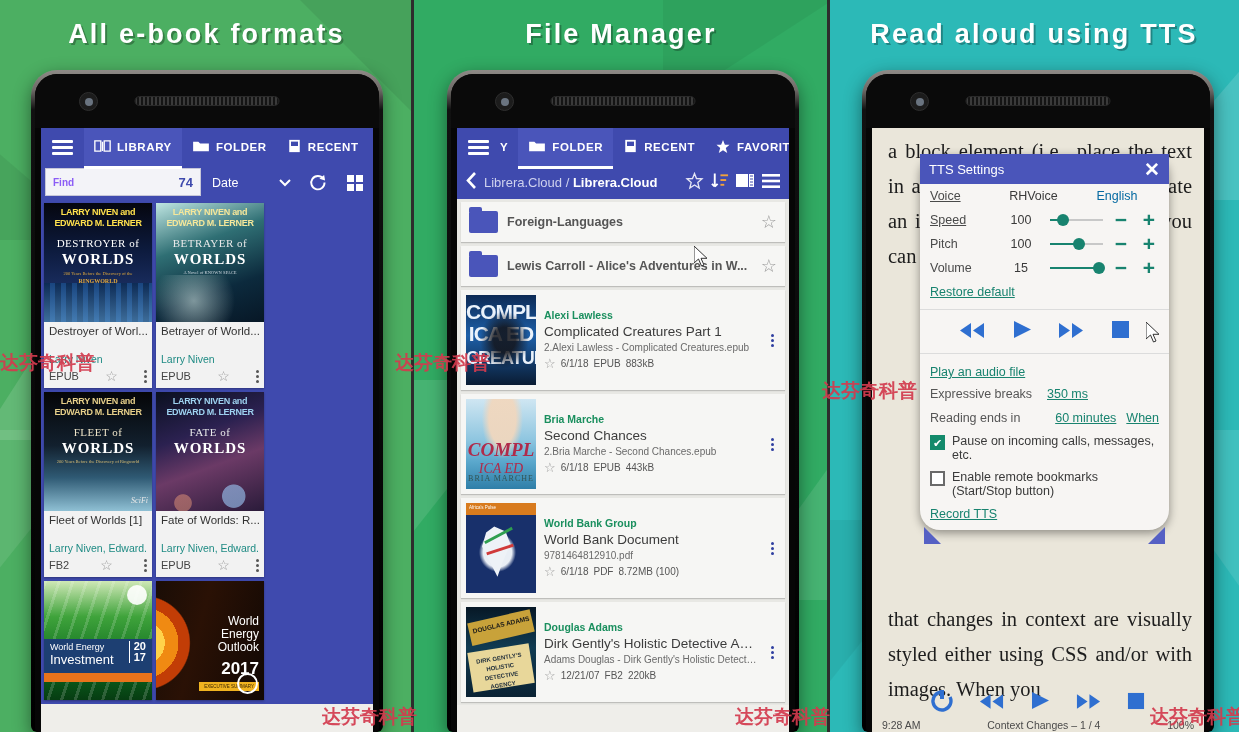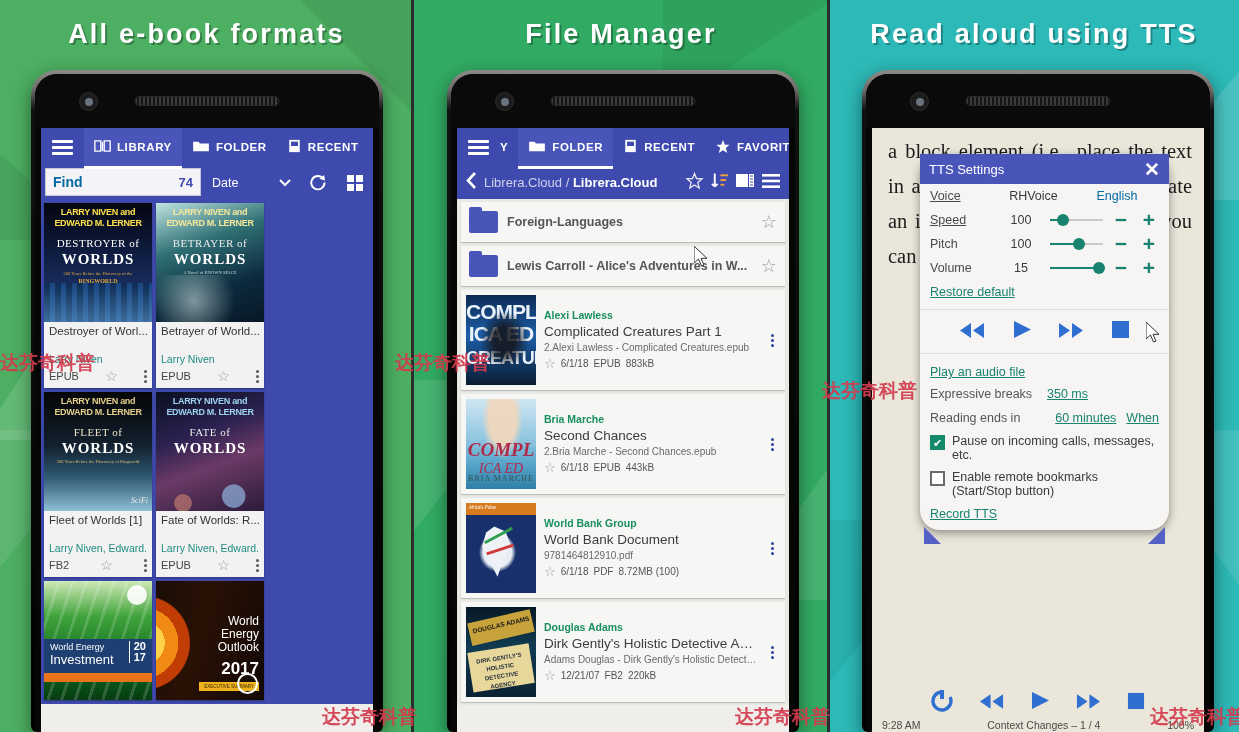--- a/index.html
+++ b/index.html
@@ -49,21 +49,21 @@
   .tab.sel { background:#4a55ba; }
   .tab .ico { display:inline-block; }
   .burger { display:flex; flex-direction:column; justify-content:center; gap:3px; padding:0 11px; }
   .burger i { display:block; width:21px; height:3px; background:#fff; border-radius:1px; }
   .tabunder { position:absolute; bottom:-3px; height:3px; background:#fff; }
 
   
   .searchrow { display:flex; height:33px; background:#3f4aae; align-items:stretch; }
   .findbox { flex:1; margin:2px 2px 3px 4px; background:#f3f3f8; border:1px solid #c6c6d8;
              display:flex; align-items:center; padding:0 7px; justify-content:space-between; }
-  .findbox .lbl { color:#0369a1; font-size:14px; font-weight:bold; }
+  .findbox .lbl { color:#8b5cf6; font-size:10px; font-weight:bold; }
   .findbox .cnt { color:#3f4aae; font-size:13px; font-weight:bold; }
   .sortsel { width:96px; display:flex; align-items:center; justify-content:space-between;
              color:#fff; font-size:12.5px; padding:0 8px 0 9px; }
   .iconbtn { width:37px; display:flex; align-items:center; justify-content:center; }
 
   
   .grid { display:flex; flex-wrap:wrap; gap:4px; padding:4px 3px; background:#3f4aae; }
   .bcard { width:108px; background:#f2f2f2; box-shadow:0 1px 2px rgba(0,0,0,.3); }
   .bcover { width:100%; height:119px; position:relative; overflow:hidden; }
   .bmeta { padding:3px 5px 2px; }
@@ -574,20 +574,21 @@
 
   <div class="phone" style="left:862px; top:70px; width:352px; height:662px;">
     <div class="phone-inner">
       <div class="phone-top">
         <div class="cam"></div>
         <div class="speaker"></div>
       </div>
       <div class="screen">
         <div class="reader">
           <div class="rtext">a block element (i.e., place the text in an element such as a div), create an id, and style it with CSS so you can refer to it... formatted so that</div>
+          <div class="rtext" style="top:474px">that changes in context are visually styled either using CSS and/or with images. When you</div>
 
           <div class="ttsdlg">
             <div class="ttshead">
               <span>TTS Settings</span>
               <span class="xbtn">✕</span>
             </div>
 
             <div class="ttsrow">
               <span class="lab lnk">Voice</span>
               <span style="flex:1;text-align:center;font-size:12.5px;color:#3a3a3a">RHVoice</span>

